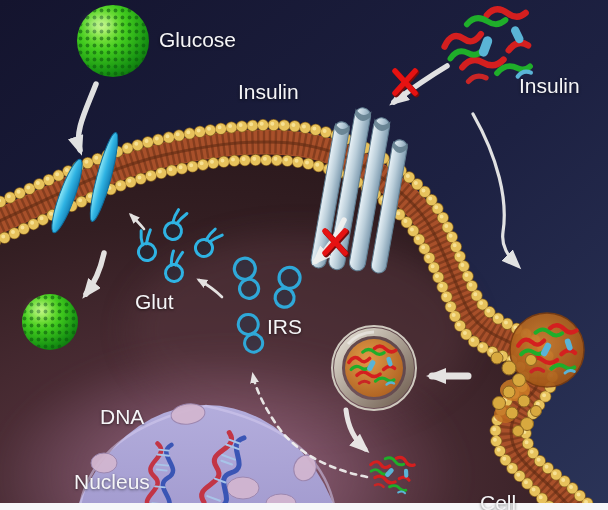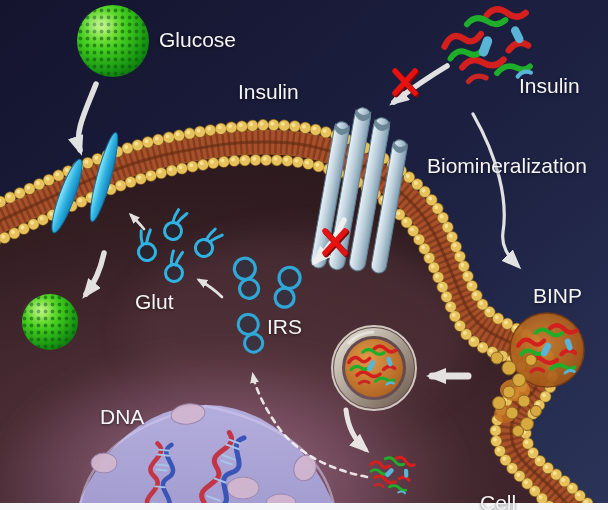--- a/index.html
+++ b/index.html
@@ -267,19 +267,18 @@
   <use href="#redx" transform="translate(335,242)"></use>
 
   <rect x="0" y="503" width="608" height="7" fill="#f6f7f9"></rect>
 </svg>
 
 <div class="lbl" style="left:159px;top:27px;">Glucose</div>
 <div class="lbl" style="left:238px;top:79px;">
   <div>Insulin</div>
 </div>
 <div class="lbl" style="left:519px;top:73px;">Insulin</div>
-<div class="lbl" style="left:427px;top:153px;">Biomineralization</div>
-<div class="lbl" style="left:533px;top:283px;">BINP</div>
 <div class="lbl" style="left:135px;top:289px;">Glut</div>
 <div class="lbl" style="left:267px;top:314px;">IRS</div>
 <div class="lbl" style="left:100px;top:404px;">DNA</div>
+<div class="lbl" style="left:74px;top:469px;">Nucleus</div>
 <div class="lbl" style="left:480px;top:463px;margin-top:27px;">Cell</div>
 </div>
 
 </body></html>

